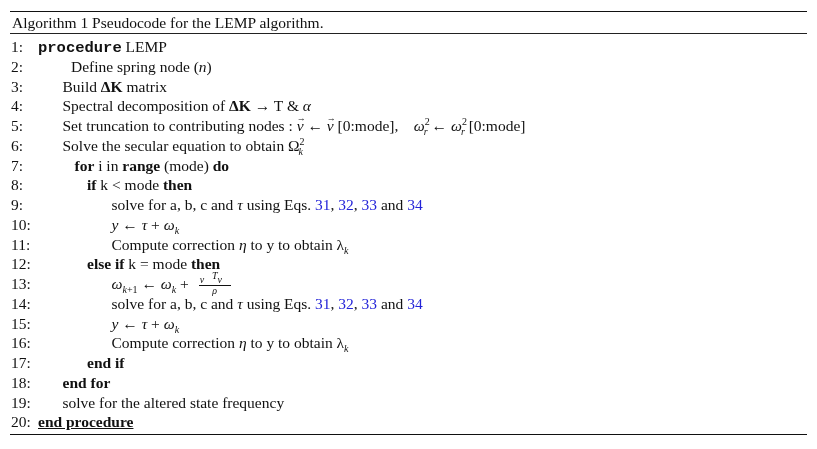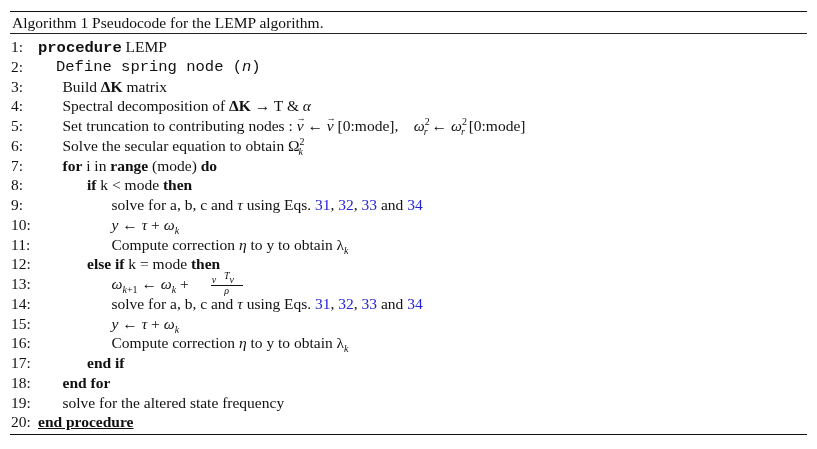--- a/index.html
+++ b/index.html
@@ -13,21 +13,21 @@
   .caption b { font-weight:normal; }
   .line { position:absolute; left:0; height:20px; white-space:nowrap;
           font-family:"Liberation Serif","DejaVu Serif",serif; font-size:15.5px; line-height:20px; }
   .num { position:absolute; left:1px; width:28px; text-align:left; }
   .body { position:absolute; top:0; }
   .kw { font-weight:bold; }
   .m { font-style:italic; }
   .bm { font-weight:bold; }
   .ref { color:#2323d8; }
   sup, sub { font-size:10px; line-height:0; }
-  .frac { display:inline-block; vertical-align:middle; text-align:center; font-size:10px; line-height:10px; margin-left:18px; }
+  .frac { display:inline-block; vertical-align:middle; text-align:center; font-size:10px; line-height:10px; margin-left:6px; }
   .frac .n { display:block; border-bottom:0.8px solid #111; padding:0 1px; font-style:italic; }
   .frac .d { display:block; font-style:italic; }
   .vec { position:relative; font-style:italic; }
   .vec::before { content:"\2192"; position:absolute; left:0px; top:-9px; font-size:9px; font-style:normal; }
 </style>
 </head>
 <body>
 
 <div class="alg">
   <div class="rule-top"></div>
@@ -36,41 +36,41 @@
     <span>Pseudocode for the LEMP algorithm.</span>
   </div>
   <div class="rule-mid"></div>
   <div id="lines">
       <div class="line" style="top: 37px;">
         <span class="num">1:</span>
         <span class="body" style="left: 28px;"><span class="kw" style="white-space: pre; font-family: Liberation Mono, monospace;">procedure</span><span style="white-space: pre;"> LEMP</span></span>
       </div>
       <div class="line" style="top: 56.75px;">
         <span class="num">2:</span>
-        <span class="body" style="left: 46px; font-family: Liberation Mono, monospace;"><span style="white-space: pre;">Define spring node (</span><span class="m" style="white-space: pre;">n</span><span style="white-space: pre;">)</span></span>
+        <span class="body" style="left: 61px;"><span style="white-space: pre;">Define spring node (</span><span class="m" style="white-space: pre;">n</span><span style="white-space: pre;">)</span></span>
       </div>
       <div class="line" style="top: 76.5px;">
         <span class="num">3:</span>
         <span class="body" style="left: 52.5px;"><span style="white-space: pre;">Build </span><span class="bm" style="white-space: pre;">ΔK</span><span style="white-space: pre;"> matrix</span></span>
       </div>
       <div class="line" style="top: 96.25px;">
         <span class="num">4:</span>
         <span class="body" style="left: 52.5px;"><span style="white-space: pre;">Spectral decomposition of </span><span class="bm" style="white-space: pre;">ΔK</span><span style="white-space: pre;"> → T &amp; </span><span class="m" style="white-space: pre;">α</span></span>
       </div>
       <div class="line" style="top: 116px;">
         <span class="num">5:</span>
         <span class="body" style="left: 52.5px;"><span style="white-space: pre;">Set truncation to contributing nodes : </span><span class="vec" style="white-space: pre;">v</span><span style="white-space: pre;"> ← </span><span class="vec" style="white-space: pre;">v</span><span style="white-space: pre;"> [0:mode],    </span><span style="white-space: pre;"><i>ω</i><sup>2</sup><sub style="margin-left:-6px"><i>r</i></sub></span><span style="white-space: pre;"> ← </span><span style="white-space: pre;"><i>ω</i><sup>2</sup><sub style="margin-left:-6px"><i>r</i></sub></span><span style="white-space: pre;"> [0:mode]</span></span>
       </div>
       <div class="line" style="top: 135.75px;">
         <span class="num">6:</span>
         <span class="body" style="left: 52.5px;"><span style="white-space: pre;">Solve the secular equation to obtain </span><span style="white-space: pre;">Ω<sup>2</sup><sub style="margin-left:-6px"><i>k</i></sub></span></span>
       </div>
       <div class="line" style="top: 155.5px;">
         <span class="num">7:</span>
-        <span class="body" style="left: 52.5px;"><span class="kw" style="white-space: pre;">for</span><span style="white-space: pre;"> i in </span><span class="kw" style="white-space: pre;">range</span><span style="white-space: pre;"> (mode) </span><span class="kw" style="white-space: pre;">do</span></span>
+        <span class="body" style="left: 52.5px;"><span class="kw" style="white-space: pre; margin-left: 12px;">for</span><span style="white-space: pre;"> i in </span><span class="kw" style="white-space: pre;">range</span><span style="white-space: pre;"> (mode) </span><span class="kw" style="white-space: pre;">do</span></span>
       </div>
       <div class="line" style="top: 175.25px;">
         <span class="num">8:</span>
         <span class="body" style="left: 77px;"><span class="kw" style="white-space: pre; margin-top: 20px;">if</span><span style="white-space: pre;"> k &lt; mode </span><span class="kw" style="white-space: pre;">then</span></span>
       </div>
       <div class="line" style="top: 195px;">
         <span class="num">9:</span>
         <span class="body" style="left: 101.5px;"><span style="white-space: pre;">solve for a, b, c and </span><span class="m" style="white-space: pre;">τ</span><span style="white-space: pre;"> using Eqs. </span><span class="ref" style="color: rgb(35, 35, 216); white-space: pre;">31</span><span style="white-space: pre;">, </span><span class="ref" style="color: rgb(35, 35, 216); white-space: pre;">32</span><span style="white-space: pre;">, </span><span class="ref" style="color: rgb(35, 35, 216); white-space: pre;">33</span><span style="white-space: pre;"> and </span><span class="ref" style="color: rgb(35, 35, 216); white-space: pre;">34</span></span>
       </div>
       <div class="line" style="top: 214.75px;">

